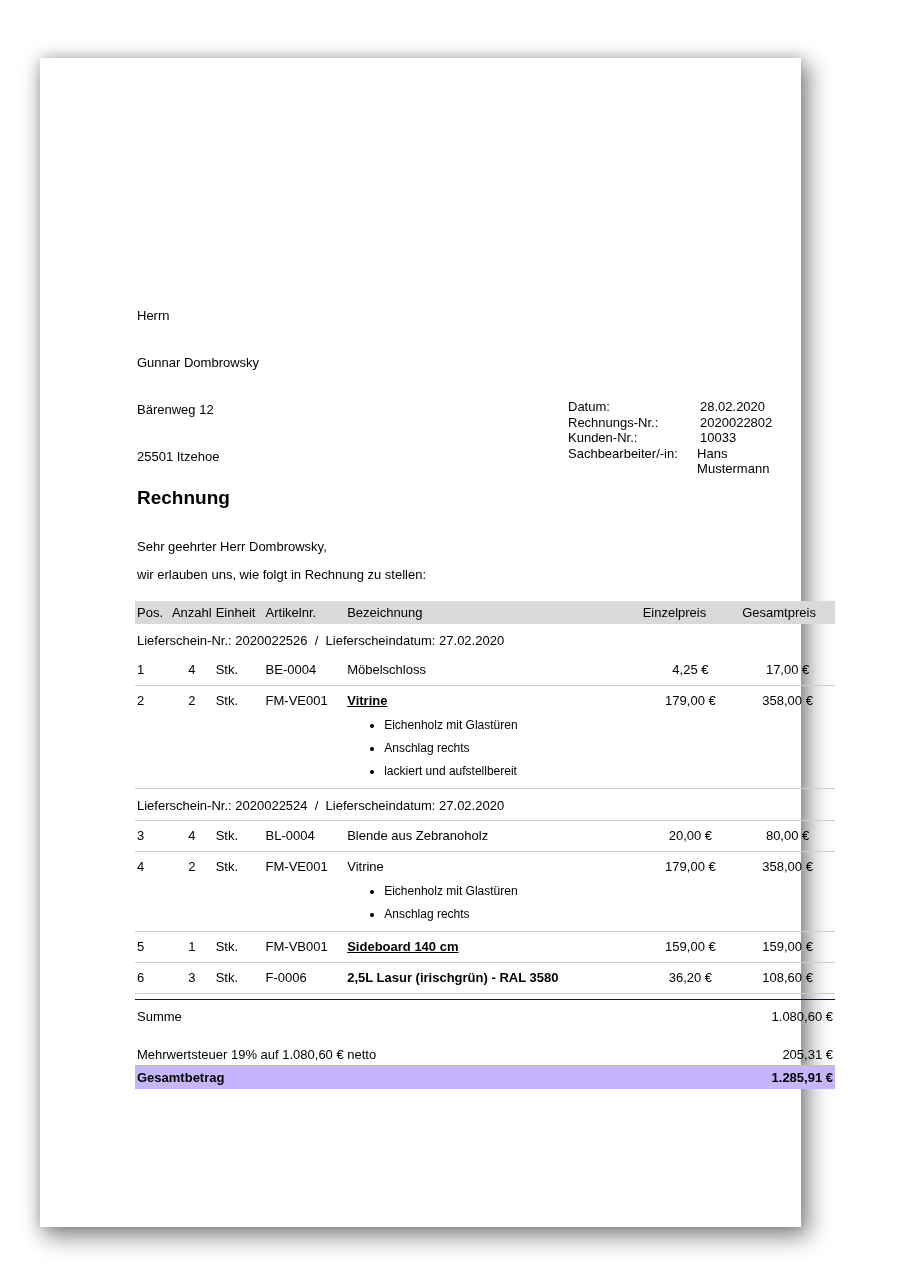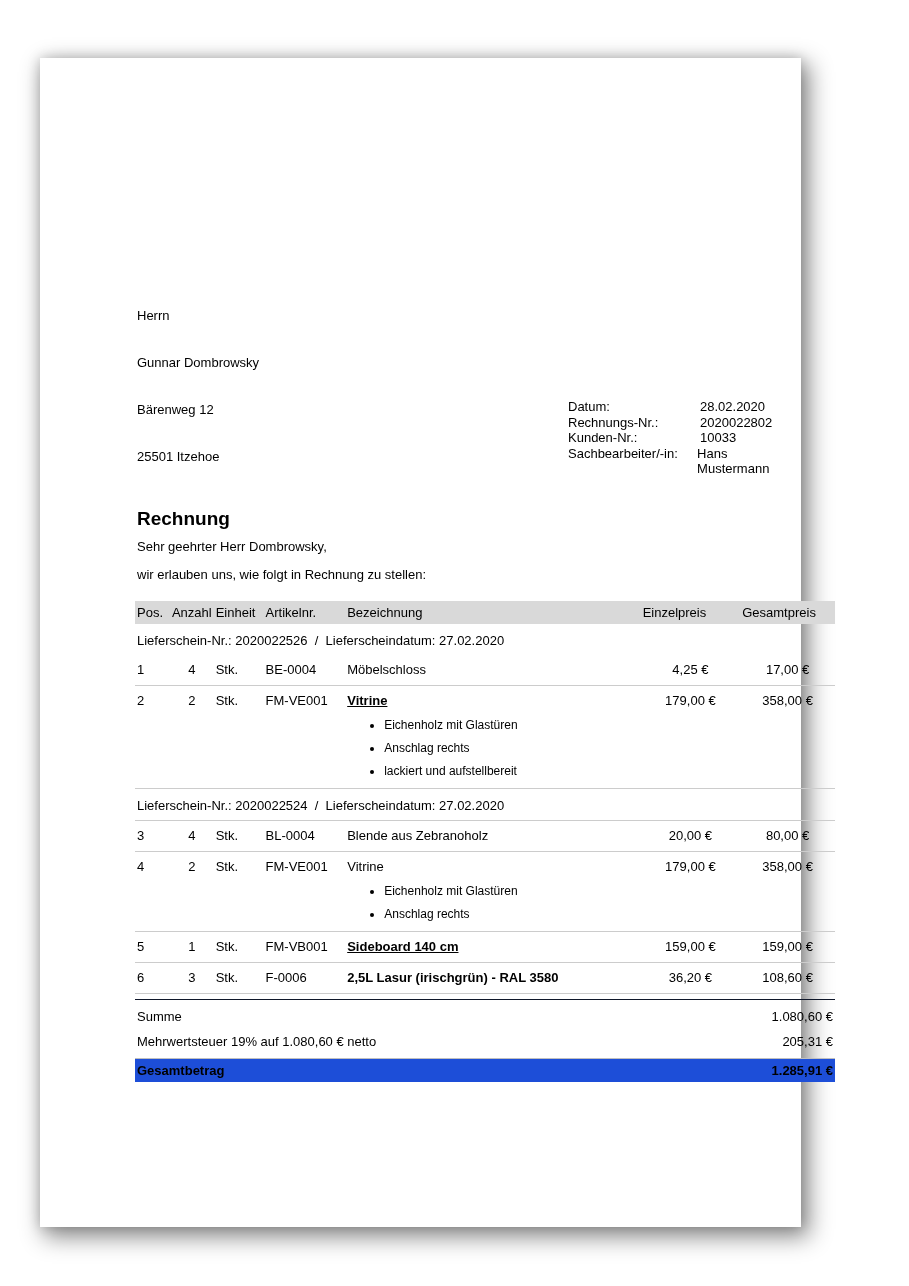--- a/index.html
+++ b/index.html
@@ -21,21 +21,21 @@
     position: absolute; left: 97px; top: 219px;
     font-size: 13px; line-height: 15.6px; white-space: pre-wrap;
   }
   .meta {
     position: absolute; left: 528px; top: 341px;
     font-size: 13px; line-height: 15.6px;
   }
   .meta-row { display: flex; }
   .meta-label { width: 132px; }
   .doc-title {
-    position: absolute; left: 97px; top: 450px;
+    position: absolute; left: 97px; top: 429px;
     font-size: 19px; font-weight: bold;
   }
   .greeting { position: absolute; left: 97px; top: 481px; font-size: 13px; }
   .intro    { position: absolute; left: 97px; top: 509px; font-size: 13px; }
   .main { position: absolute; left: 95px; top: 543px; width: 700px; }
 
   table.items { width: 700px; border-collapse: collapse; font-size: 13px; }
   table.items thead th {
     background: #d9d9d9;
     font-weight: normal;
@@ -54,23 +54,23 @@
   }
   .name.bold { font-weight: bold; }
   .name.underline { text-decoration: underline; }
   td ul { margin: 10px 0 2px; padding-left: 37px; list-style: disc; }
   td ul li { margin: 0 0 9px; font-size: 12px; }
   td ul li:last-child { margin-bottom: 1px; }
 
   .totals { margin-top: 5px; font-size: 13px; width: 700px; }
   .trow { display: flex; justify-content: space-between; align-items: baseline; }
   .trow.summe { border-top: 1px solid #0f172a; padding: 9px 2px 8px; align-items: center; }
-  .trow.vat { padding: 2px 2px 9px; }
+  .trow.vat { margin-top: 13px; padding: 2px 2px 3px; }
   .trow.grand {
-    background: #1d4ed8;
+    background: #c4b5fd;
     border-top: 1px solid #bfbfbf;
     font-weight: bold;
     padding: 4px 2px;
   }
 </style>
 </head>
 <body>
 
 <div class="page">
 

